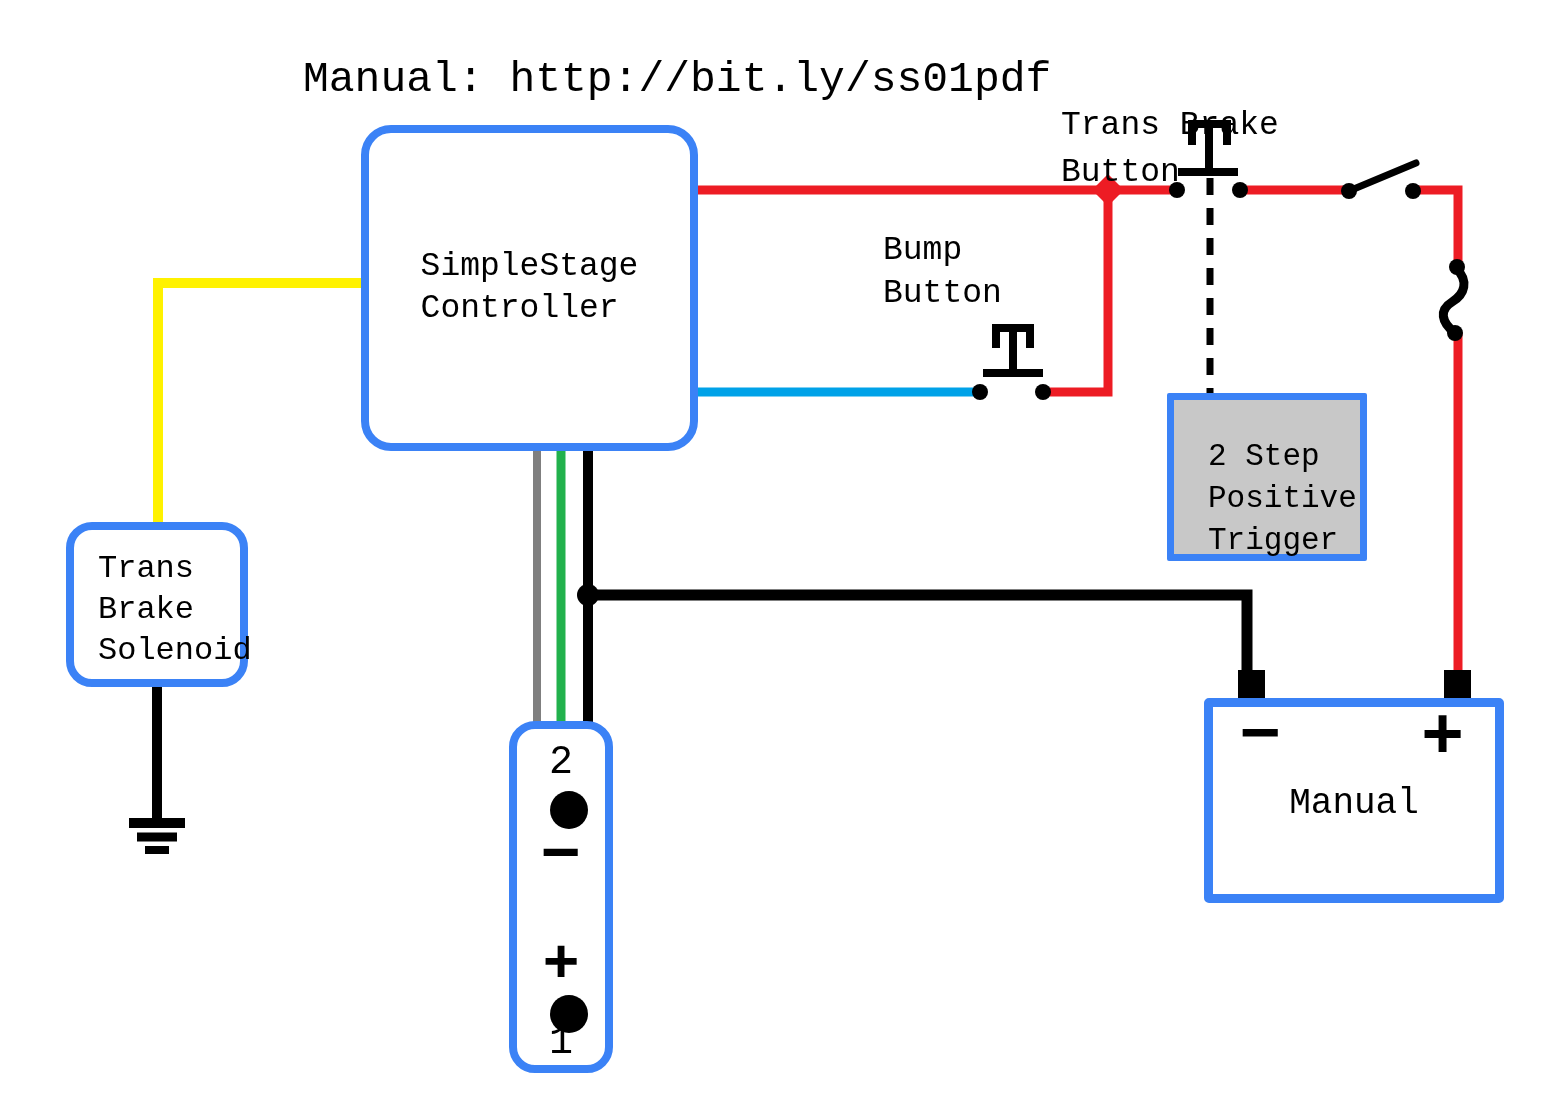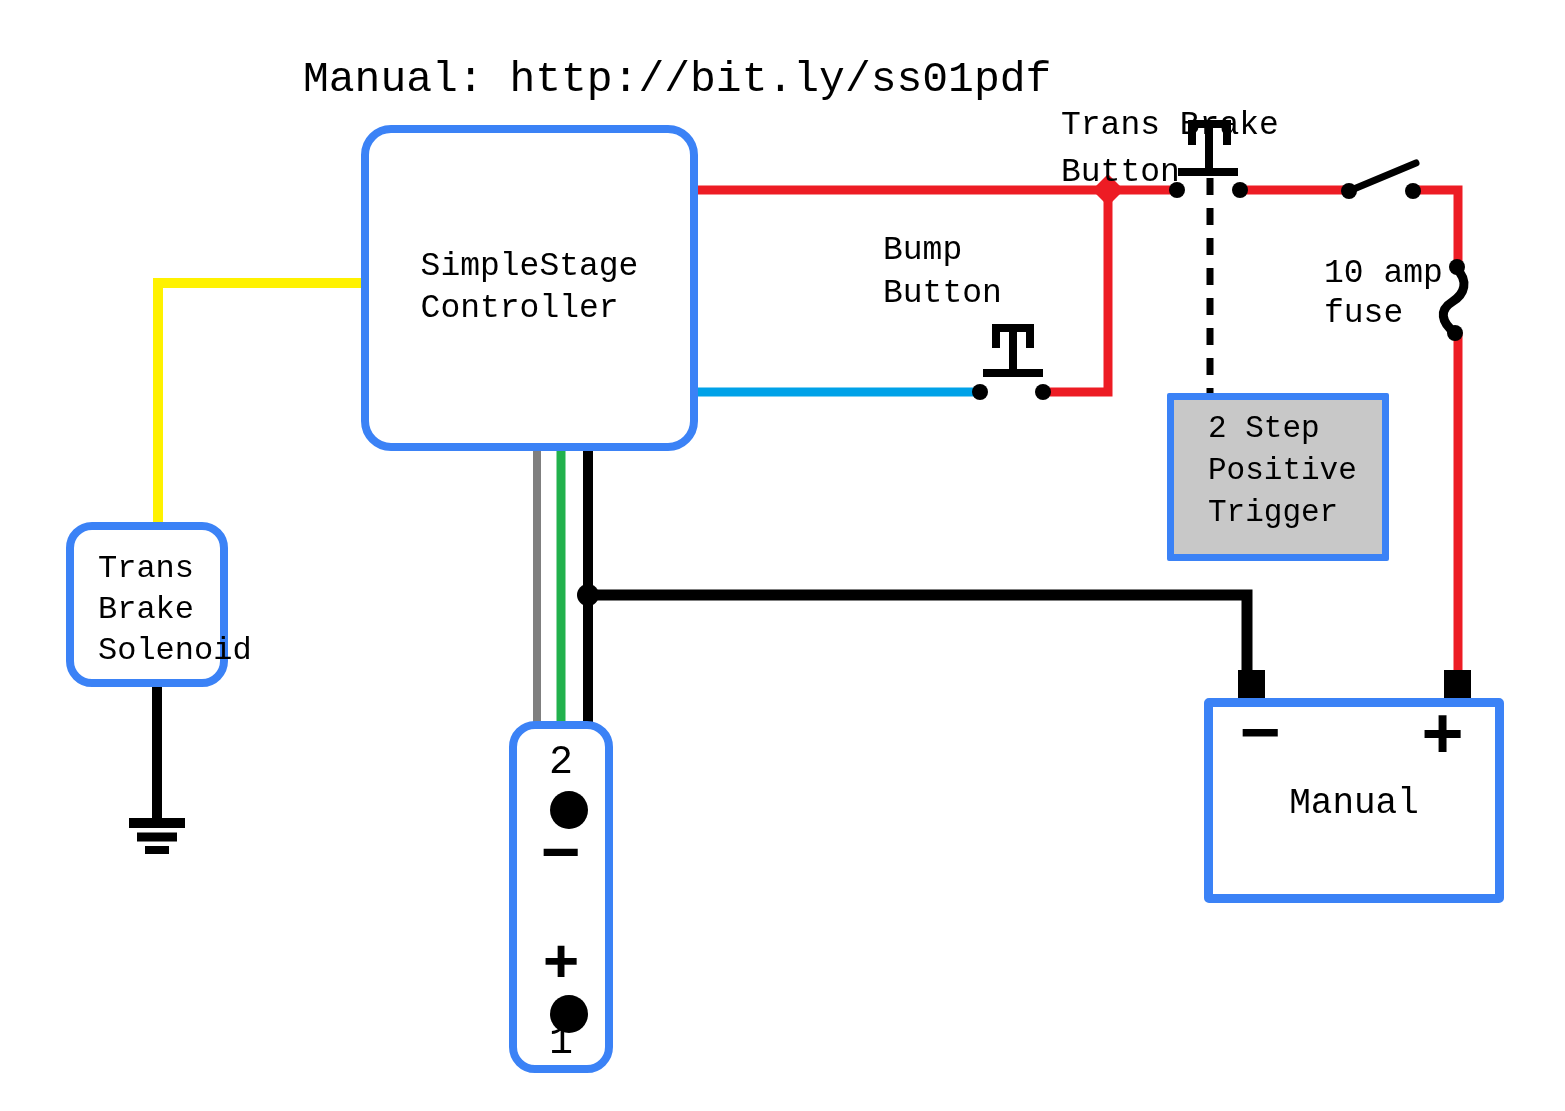--- a/index.html
+++ b/index.html
@@ -47,36 +47,36 @@
     justify-content: center;
   }
   .controller-box .box-label {
     font-size: 33px;
     line-height: 42px;
     white-space: pre-line;
     text-align: left;
   }
   .solenoid-box {
     left: 66px; top: 522px;
-    width: 162px; height: 165px;
+    width: 182px; height: 165px;
     border-radius: 26px;
     padding: 18px 0 0 24px;
   }
   .solenoid-box .box-label {
     font-size: 32px;
     line-height: 41px;
     white-space: pre-line;
   }
   .two-step-box {
     left: 1167px; top: 393px;
-    width: 222px; height: 168px;
+    width: 200px; height: 168px;
     border-width: 7px;
     background: #c8c8c8;
     border-radius: 2px;
-    padding: 8px 0 0 34px;
+    padding: 36px 0 0 34px;
   }
   .two-step-box .box-label {
     font-size: 31px;
     line-height: 42px;
     white-space: pre-line;
   }
   .battery-box {
     left: 1204px; top: 698px;
     width: 300px; height: 205px;
     border-width: 9px;
@@ -236,16 +236,14 @@
     <div class="pin-num pin1-num">1</div>
   </div>
 
   <div class="diagram-label" style="left:1061px; top:62px;margin-top:40px;">Trans Brake
 Button</div>
 
 
   <div class="diagram-label" style="left:883px; top:229px; line-height:43px;">Bump
 Button</div>
 
-  <div class="diagram-label" style="left:1324px; top:254px; line-height:40px;">10 amp
-fuse</div>
 
 </div>
 
 </body></html>

